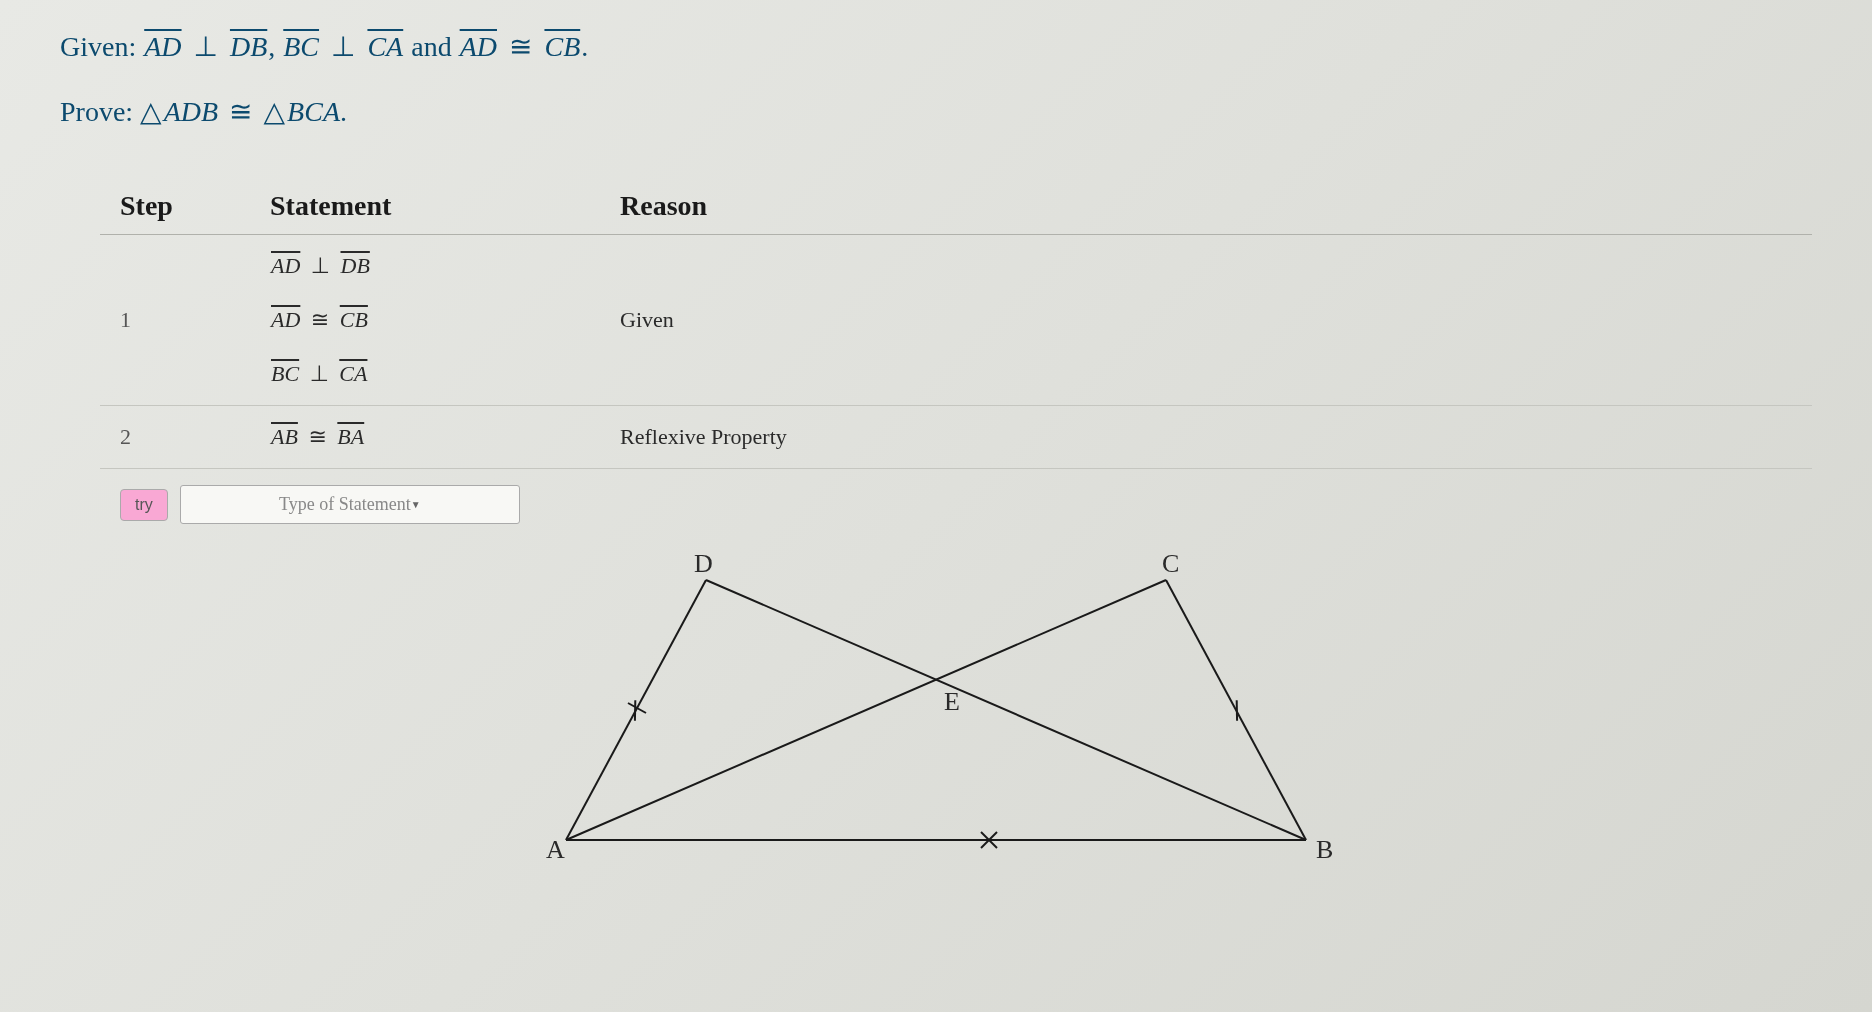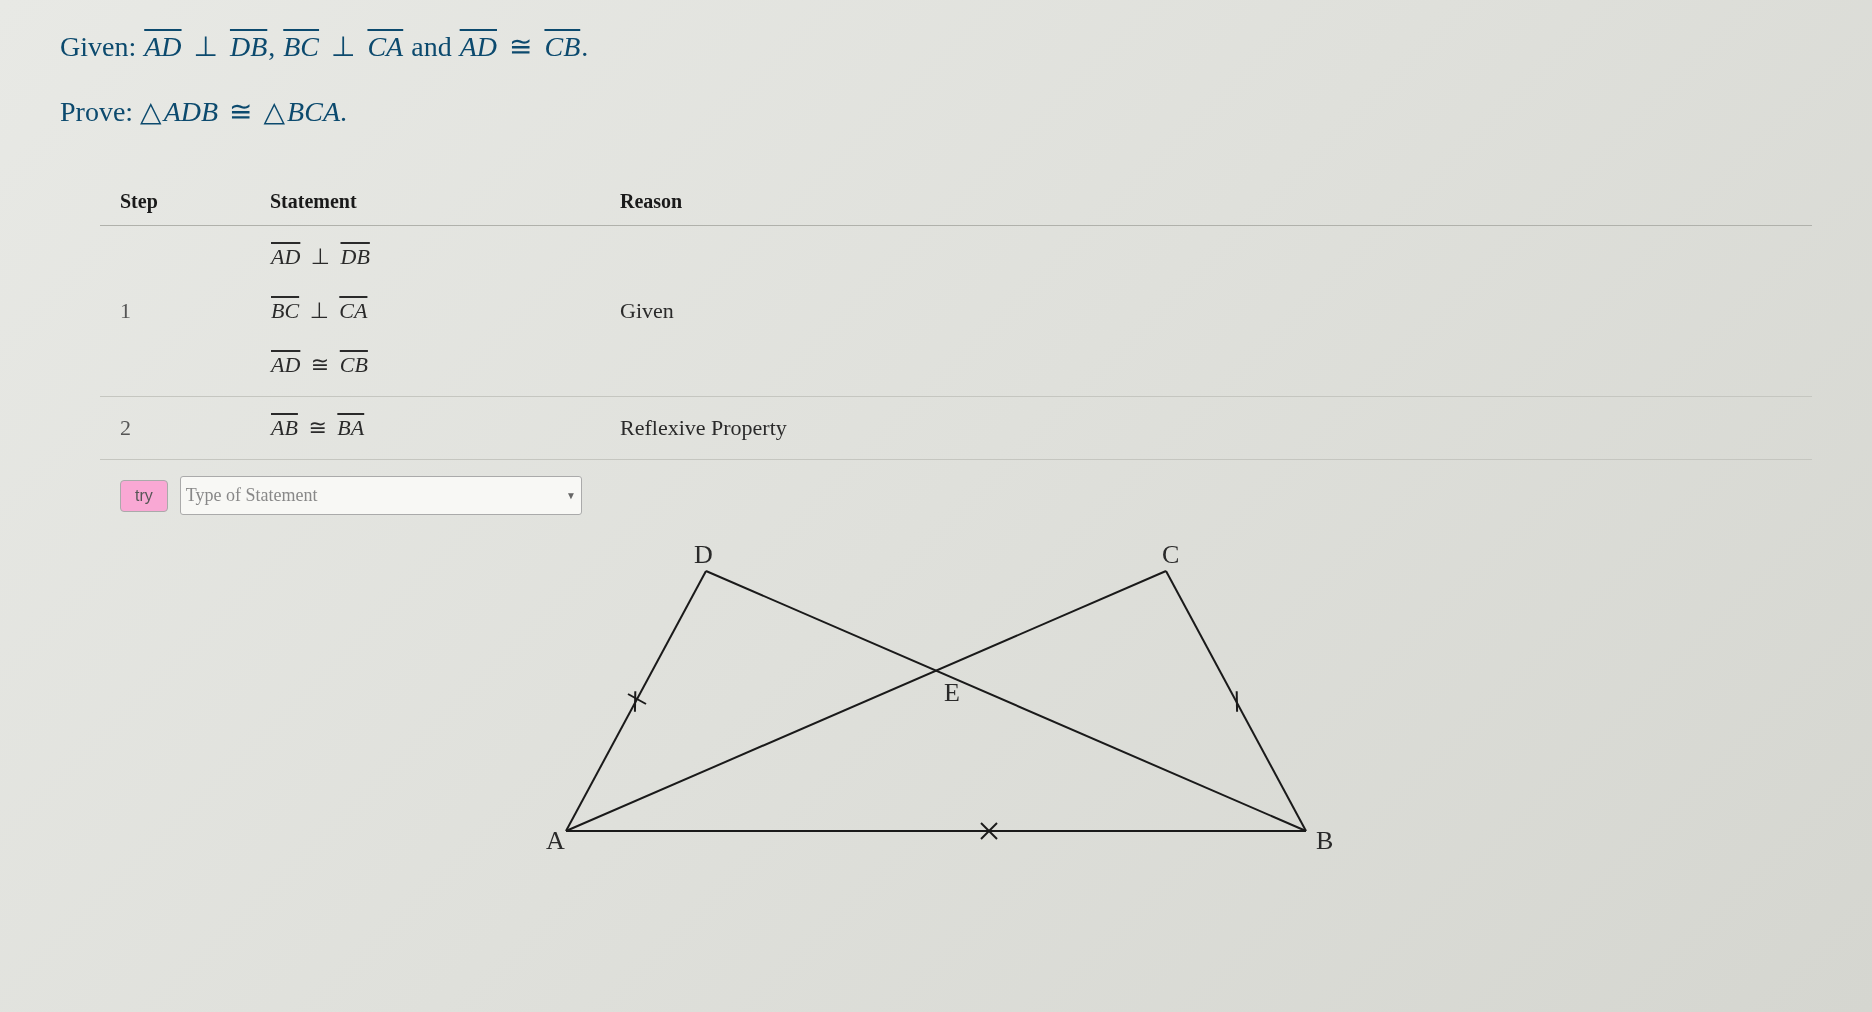--- a/index.html
+++ b/index.html
@@ -51,21 +51,21 @@
     }
     .proof-table {
       margin-left: 40px;
       margin-top: 20px;
     }
     .proof-header {
       display: flex;
       border-bottom: 1px solid #b0b1ab;
       padding: 12px 0;
       font-weight: bold;
-      font-size: 20px;
+      font-size: 28px;
       color: #1a1a1a;
     }
     .col-step {
       width: 170px;
       padding-left: 20px;
     }
     .col-statement {
       width: 350px;
     }
     .col-reason {
@@ -100,26 +100,26 @@
       padding: 6px 14px;
       font-size: 16px;
       color: #555;
       cursor: pointer;
       margin-left: 20px;
     }
     .statement-dropdown {
       border: 1px solid #aaa;
       background: #f8f8f5;
       border-radius: 3px;
-      padding: 8px 5px;
+      padding: 8px 14px;
       font-size: 18px;
       color: #888;
-      width: 402px;
-      display: flex;
-      justify-content: space-between;
+      width: 340px;
+      display: flex;
+      justify-content: center;
       align-items: center;
       cursor: pointer;
     }
     .dropdown-arrow {
       font-size: 10px;
       color: #666;
     }
     .diagram-container {
       display: flex;
       justify-content: center;
@@ -180,28 +180,28 @@
   <div class="proof-row">
     <div class="col-step">1</div>
     <div class="col-statement">
       <div class="statement-lines">
         <div class="math">
           <span class="overline">AD</span>
           <span class="perp">⊥</span>
           <span class="overline">DB</span>
         </div>
         <div class="math">
+          <span class="overline">AD</span>
+          <span class="cong">≅</span>
+          <span class="overline">CB</span>
+        </div>
+        <div class="math">
           <span class="overline">BC</span>
           <span class="perp">⊥</span>
           <span class="overline">CA</span>
-        </div>
-        <div class="math">
-          <span class="overline">AD</span>
-          <span class="cong">≅</span>
-          <span class="overline">CB</span>
         </div>
       </div>
     </div>
     <div class="col-reason">Given</div>
   </div>
 
   <div class="proof-row">
     <div class="col-step">2</div>
     <div class="col-statement">
       <div class="statement-lines">

